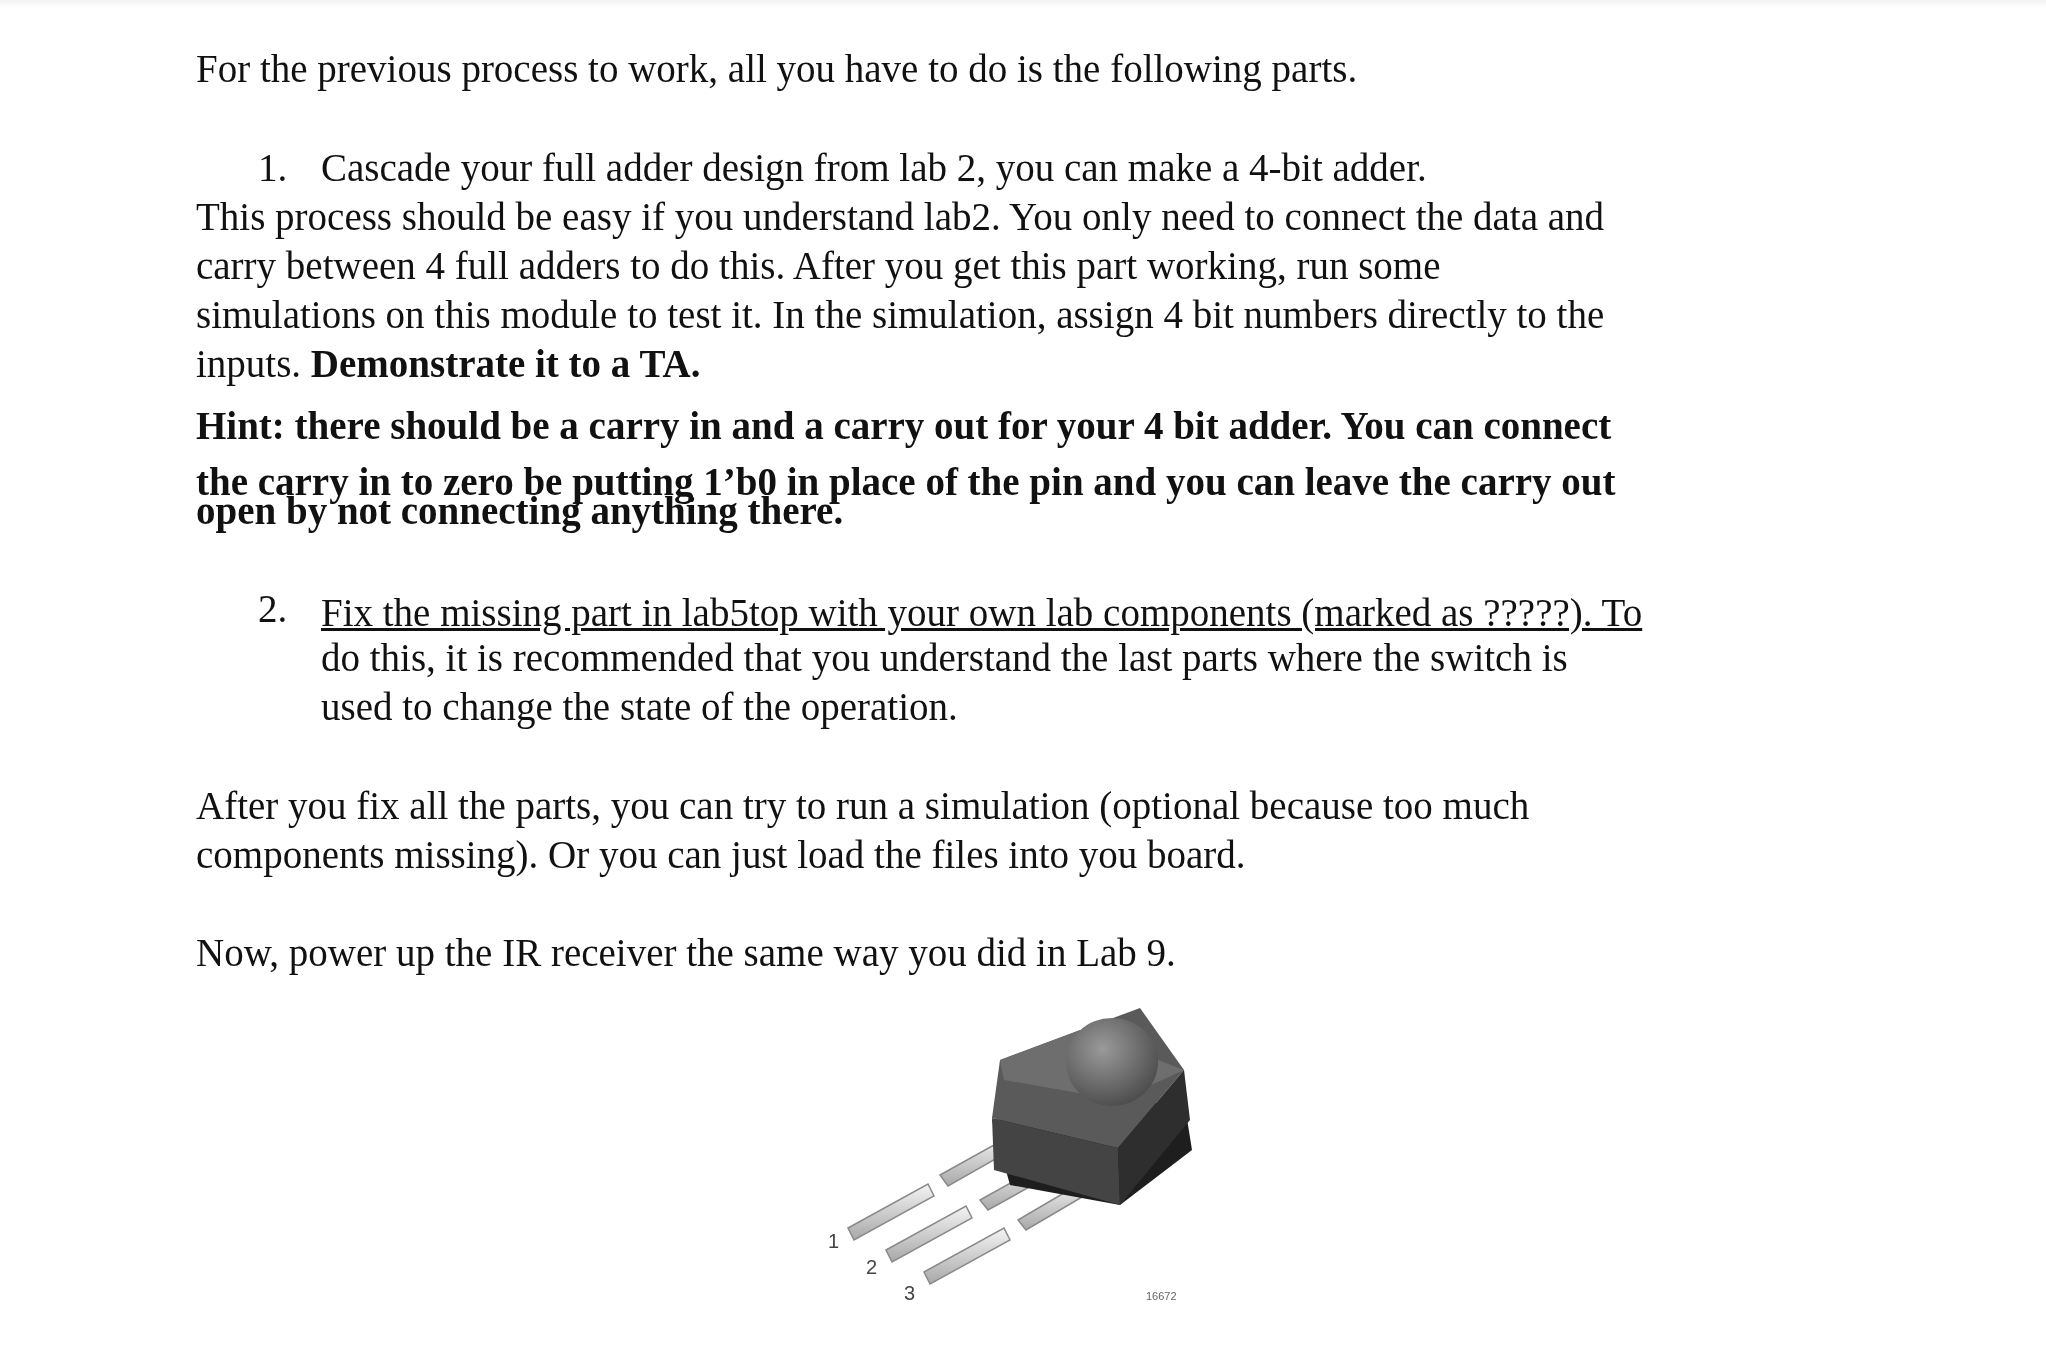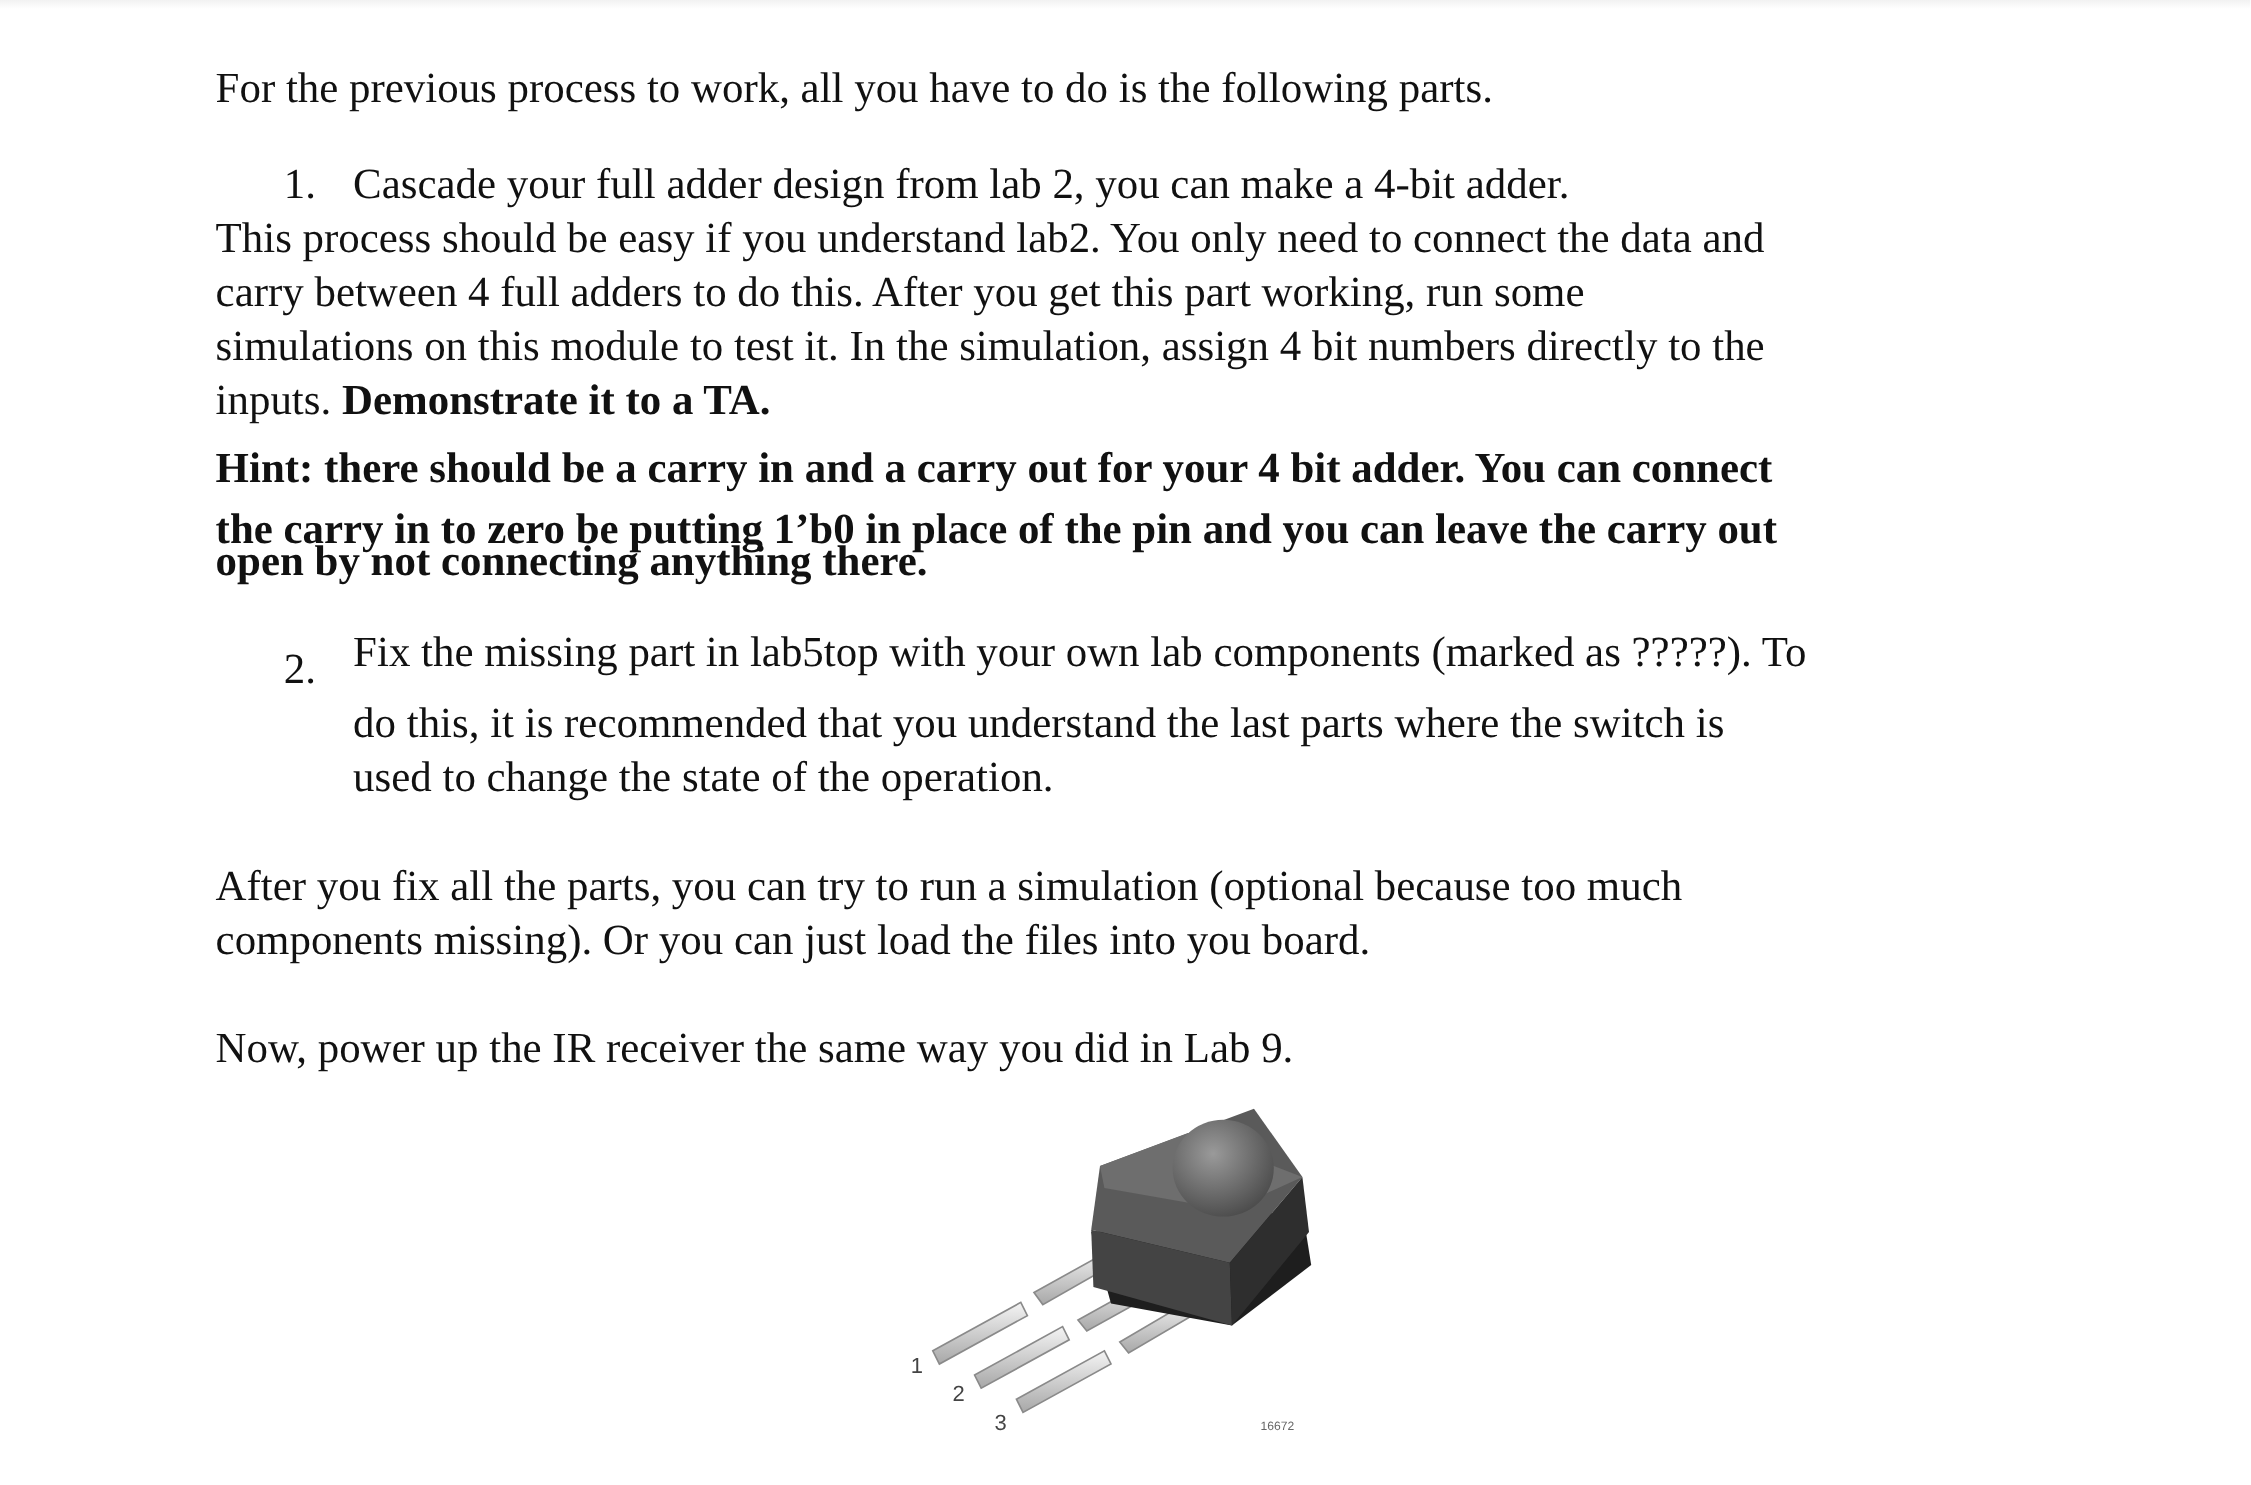--- a/index.html
+++ b/index.html
@@ -21,36 +21,36 @@
   .num { position: absolute; white-space: nowrap; font-size: 39px; line-height: 49px; }
   .figure { position: absolute; left: 780px; top: 1000px; width: 460px; height: 330px; }
   .figure svg { display: block; }
 </style>
 </head>
 <body>
 
 <div class="topshade"></div>
 
 <div>
-  <div class="line" style="left:196px; top:56px;text-align:right;">For the previous process to work, all you have to do is the following parts.</div>
+  <div class="line" style="left:196px; top:44px;text-align:right;">For the previous process to work, all you have to do is the following parts.</div>
 
   <div class="num" style="left:258px; top:143px;">1.</div>
   <div class="line" style="left:321px; top:143px;">Cascade your full adder design from lab 2, you can make a 4-bit adder.</div>
 
   <div class="line" style="left:196px; top:192px;">This process should be easy if you understand lab2. You only need to connect the data and</div>
   <div class="line" style="left:196px; top:241px;">carry between 4 full adders to do this. After you get this part working, run some</div>
   <div class="line" style="left:196px; top:290px;">simulations on this module to test it. In the simulation, assign 4 bit numbers directly to the</div>
   <div class="line" style="left:196px; top:339px;"><span>inputs. </span><span class="b">Demonstrate it to a TA.</span></div>
 
   <div class="line b" style="left:196px; top:388px;margin-top:13px;">Hint: there should be a carry in and a carry out for your 4 bit adder. You can connect</div>
   <div class="line b" style="left:196px; top:457px;">the carry in to zero be putting 1’b0 in place of the pin and you can leave the carry out</div>
   <div class="line b" style="left:196px; top:486px;">open by not connecting anything there.</div>
 
   <div class="num" style="left:258px; top:584px;">2.</div>
-  <div class="line" style="left:321px; top:568px;">Fix the missing part in lab5top with your own lab components (marked as ?????). To</div>
+  <div class="line" style="left:321px; top:588px;text-decoration:underline;">Fix the missing part in lab5top with your own lab components (marked as ?????). To</div>
   <div class="line" style="left:321px; top:633px;">do this, it is recommended that you understand the last parts where the switch is</div>
   <div class="line" style="left:321px; top:682px;">used to change the state of the operation.</div>
 
   <div class="line" style="left:196px; top:781px;">After you fix all the parts, you can try to run a simulation (optional because too much</div>
   <div class="line" style="left:196px; top:830px;">components missing). Or you can just load the files into you board.</div>
 
   <div class="line" style="left:196px; top:928px;">Now, power up the IR receiver the same way you did in Lab 9.</div>
 
   <div class="figure">
     <svg width="460" height="330" viewBox="0 0 460 330">

